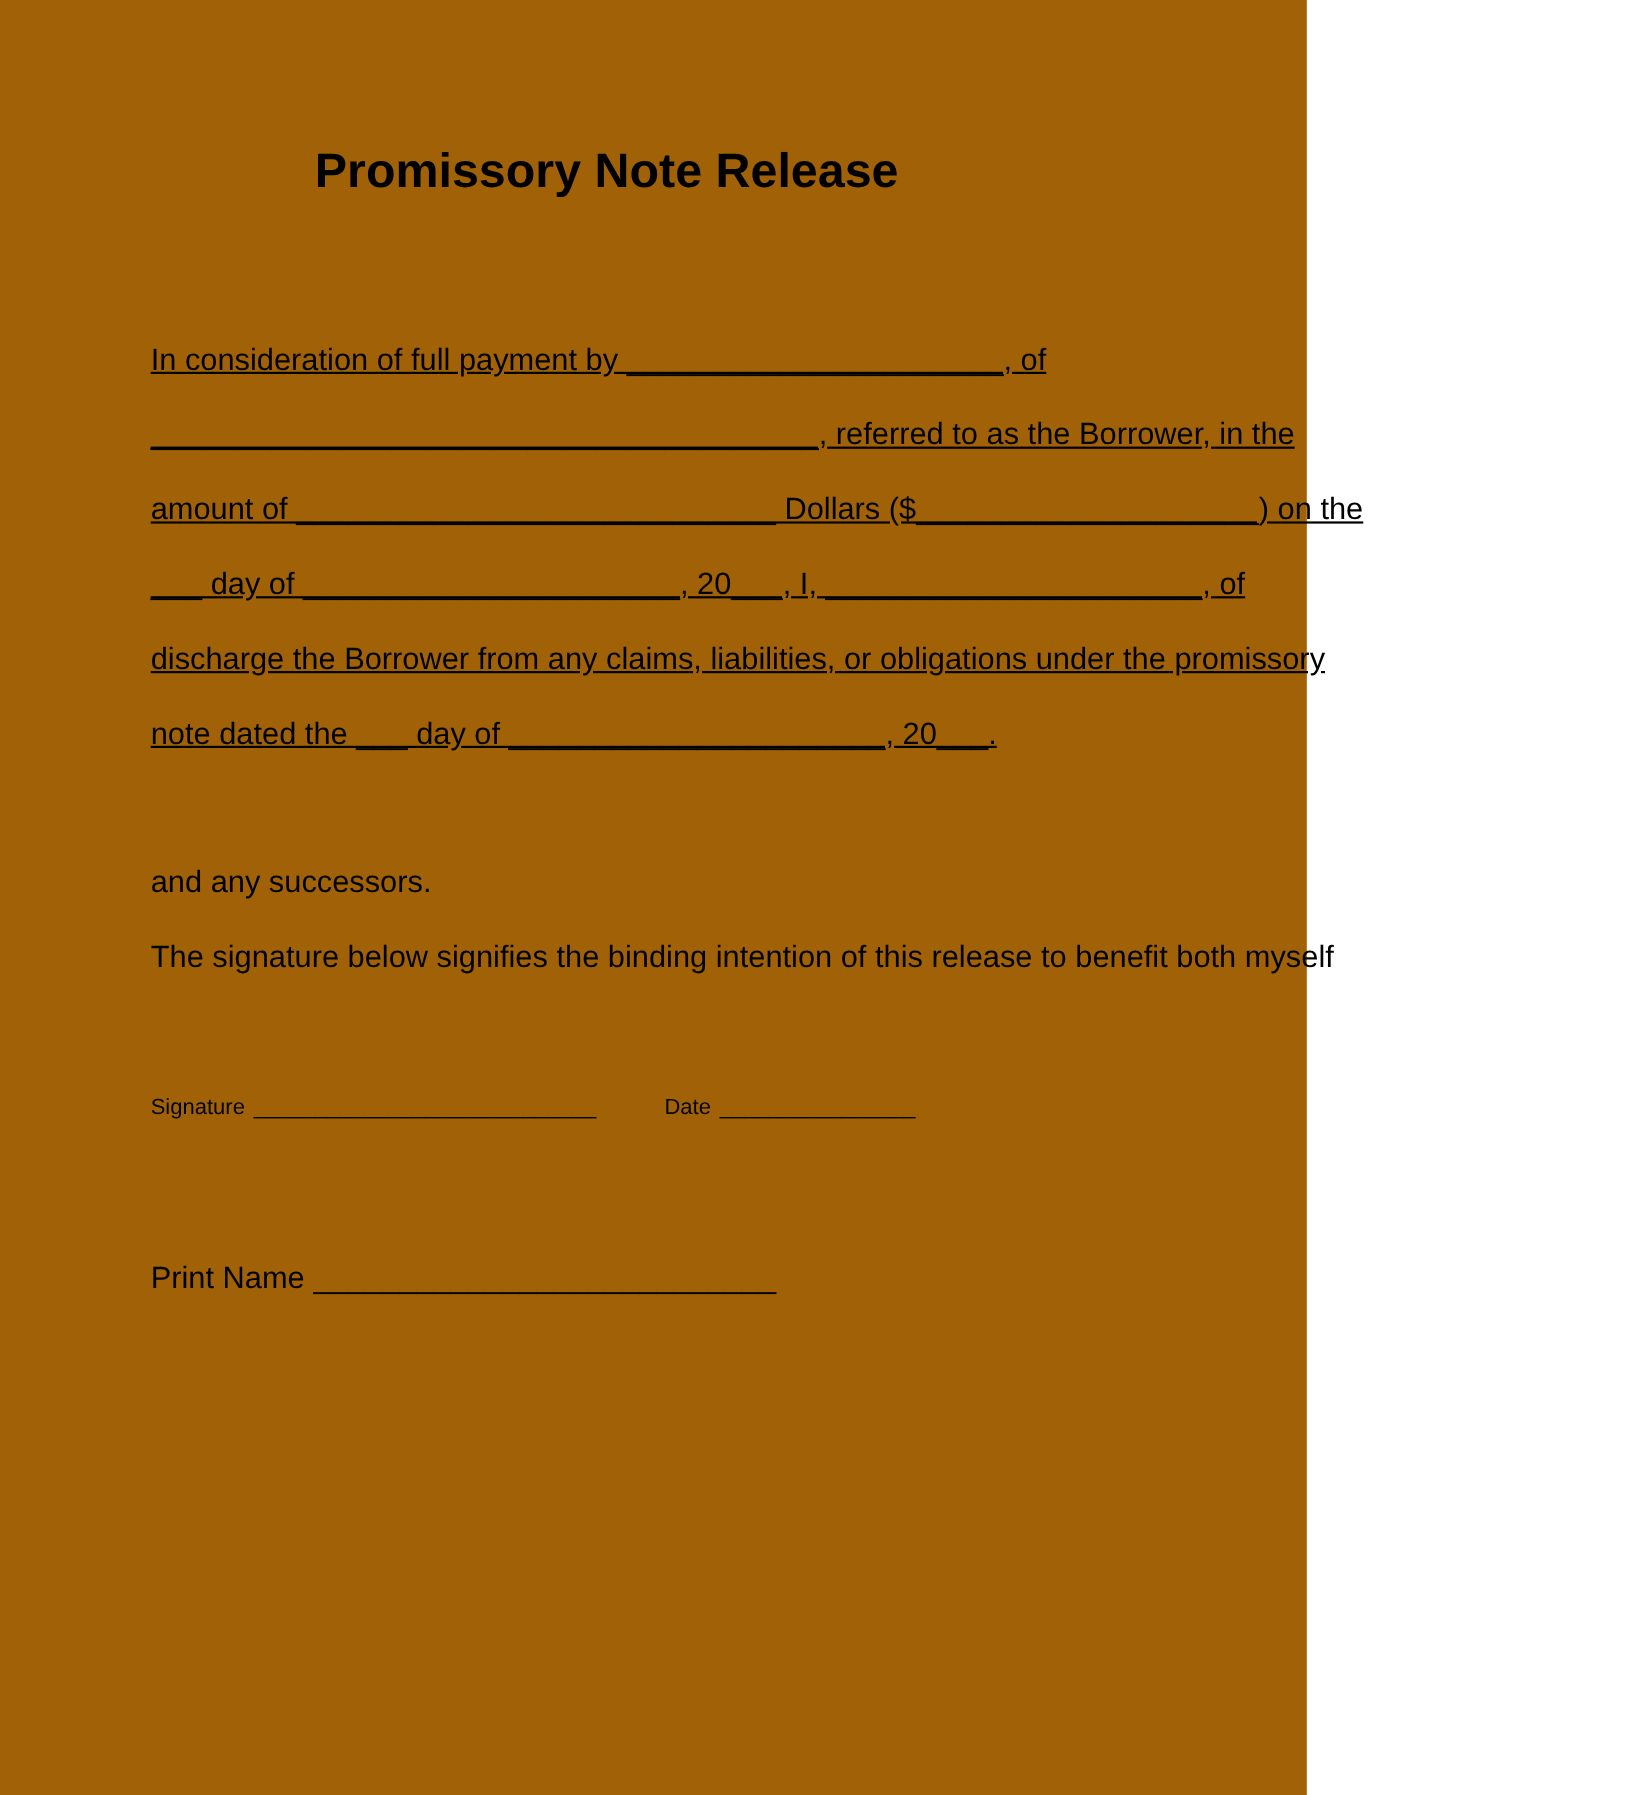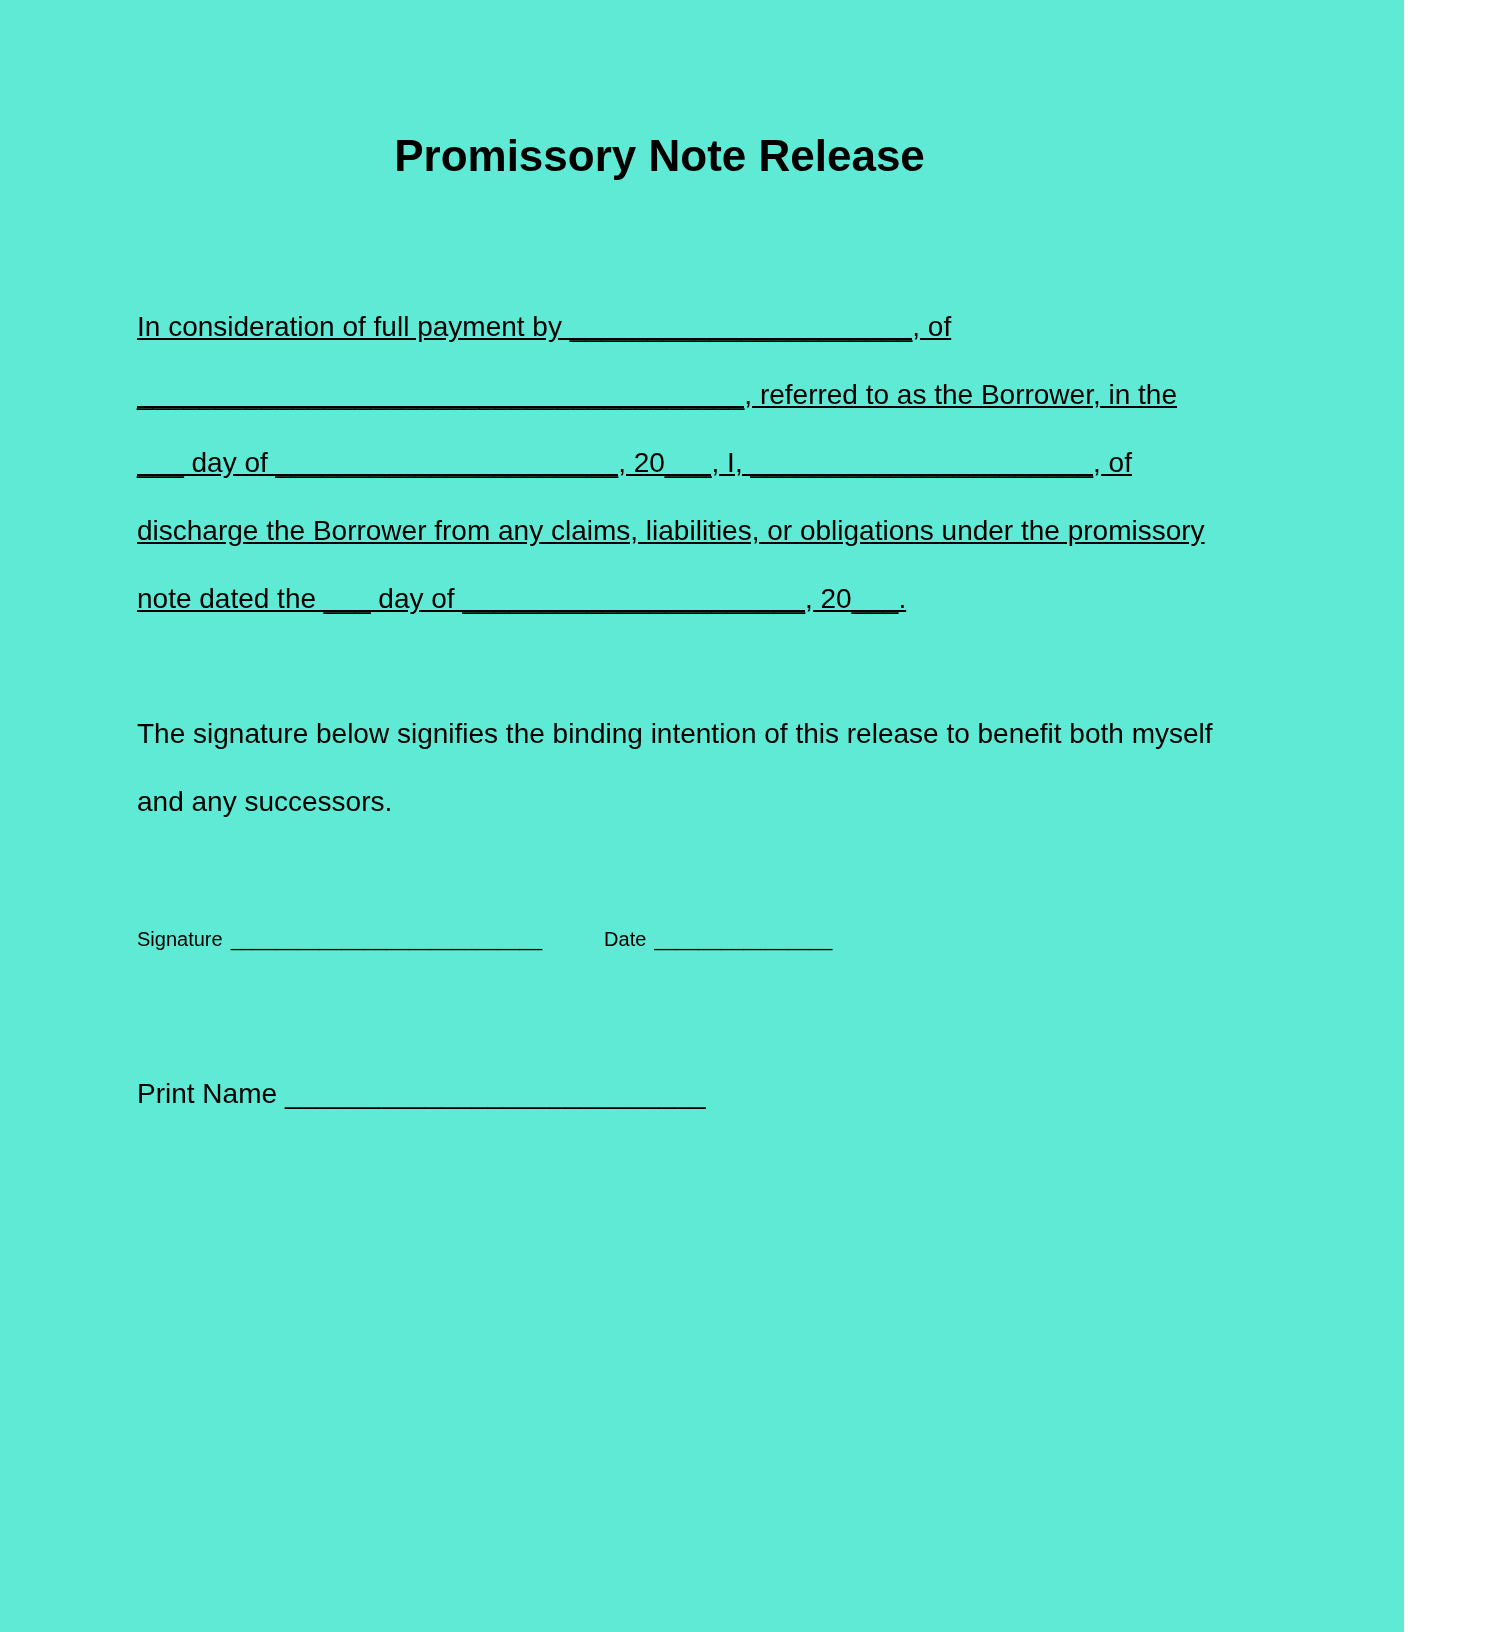--- a/index.html
+++ b/index.html
@@ -9,24 +9,24 @@
   }
   body {
     width: 1494px;
     height: 1632px;
     font-family: "Liberation Sans", sans-serif;
     color: #000000;
     overflow: hidden;
   }
   .page {
     box-sizing: border-box;
-    width: 1404px;
+    width: 1188px;
     height: 1632px;
     padding: 0 222px 0 137px;
-    background: #5eead4;
+    background: #a16207;
   }
   .title {
     margin: 0;
     padding-top: 131px;
     font-size: 44px;
     font-weight: bold;
     line-height: normal;
     text-align: center;
     white-space: pre;
   }
@@ -62,28 +62,29 @@
 </head>
 <body>
 
 <div class="page">
 
   <h1 class="title">Promissory Note Release</h1>
 
   <div class="para para-release">
     <div class="line">In consideration of full payment by ______________________, of</div>
     <div class="line">_______________________________________, referred to as the Borrower, in the</div>
+    <div class="line">amount of ____________________________ Dollars ($____________________) on the</div>
     <div class="line">___ day of ______________________, 20___, I, ______________________, of</div>
     <div class="line">discharge the Borrower from any claims, liabilities, or obligations under the promissory</div>
     <div class="line">note dated the ___ day of ______________________, 20___.</div>
   </div>
 
   <div class="para para-intent">
+    <div class="line">and any successors.</div>
     <div class="line">The signature below signifies the binding intention of this release to benefit both myself</div>
-    <div class="line">and any successors.</div>
   </div>
 
   <div class="sig-row">
     <span>Signature</span>
     <span class="blank">____________________________</span>
     <span class="date-label">Date</span>
     <span class="blank">________________</span>
   </div>
 
   <div class="print-row">

